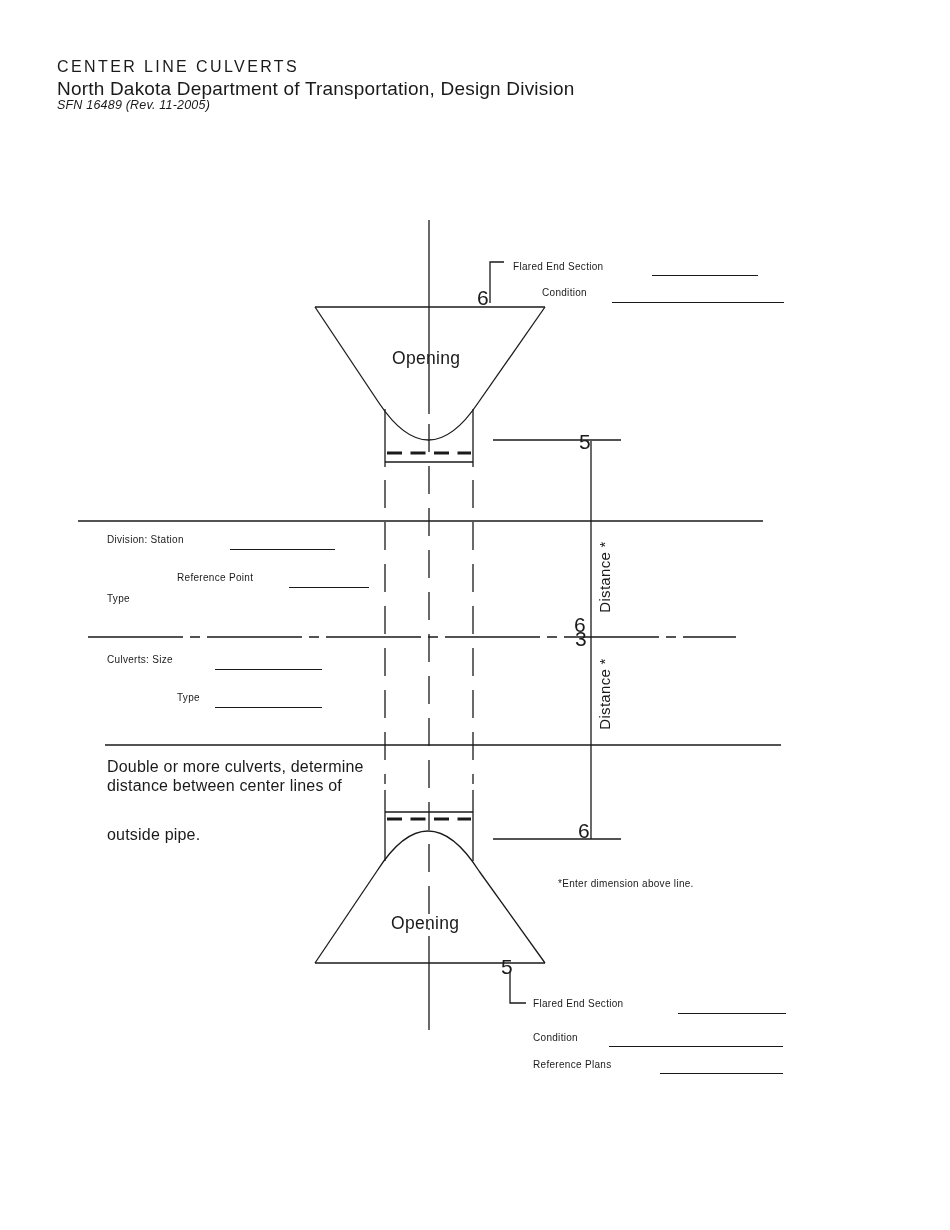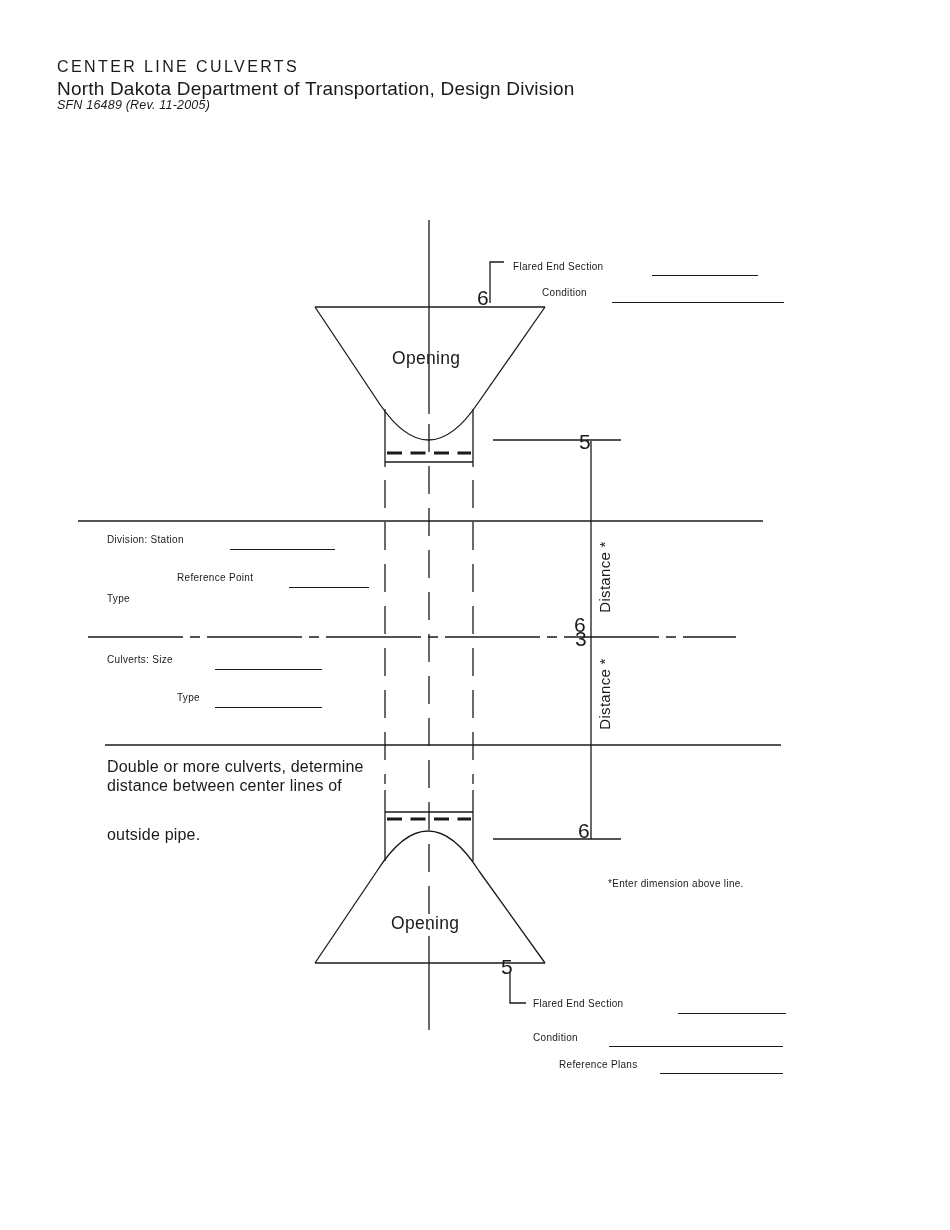--- a/index.html
+++ b/index.html
@@ -101,22 +101,22 @@
 <div class="abs lbl" style="left:107px; top:652px;">Culverts: Size</div>
 <div class="blank" style="left:215px; top:656px; width:107px;"></div>
 <div class="abs lbl" style="left:177px; top:690px;">Type</div>
 <div class="blank" style="left:215px; top:694px; width:107px;"></div>
 
 <div class="abs note-line" style="left:107px; top:757px;">Double or more culverts, determine</div>
 <div class="abs note-line" style="left:107px; top:776px;">distance between center lines of</div>
 <div class="abs note-line" style="left:107px; top:825px;text-align:right;">outside pipe.</div>
 
 <div class="abs ref" style="left:578px; top:820px;">6</div>
-<div class="abs lbl" style="left:608px; top:876px;">*Enter dimension above line.</div>
+<div class="abs lbl" style="left:558px; top:876px;">*Enter dimension above line.</div>
 <div class="abs lbl" style="left:391px; top:915px; font-size:17.5px;">Opening</div>
 <div class="abs ref" style="left:501px; top:956px;">5</div>
 
 <div class="abs lbl" style="left:533px; top:996px;">Flared End Section</div>
 <div class="blank" style="left:678px; top:1000px; width:108px;"></div>
 <div class="abs lbl" style="left:533px; top:1030px;">Condition</div>
 <div class="blank" style="left:609px; top:1033px; width:174px;"></div>
-<div class="abs lbl" style="left:533px; top:1057px;margin-left:26px;">Reference Plans</div>
+<div class="abs lbl" style="left:533px; top:1057px;">Reference Plans</div>
 <div class="blank" style="left:660px; top:1060px; width:123px;"></div>
 
 </body></html>

